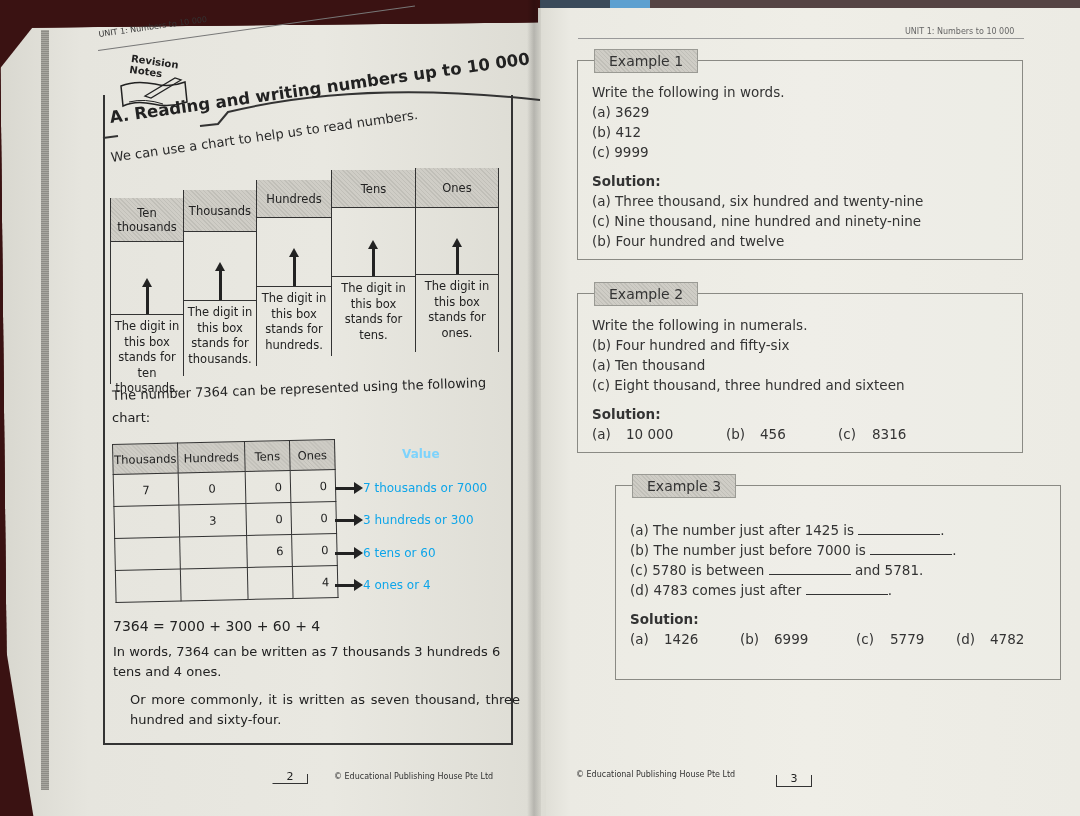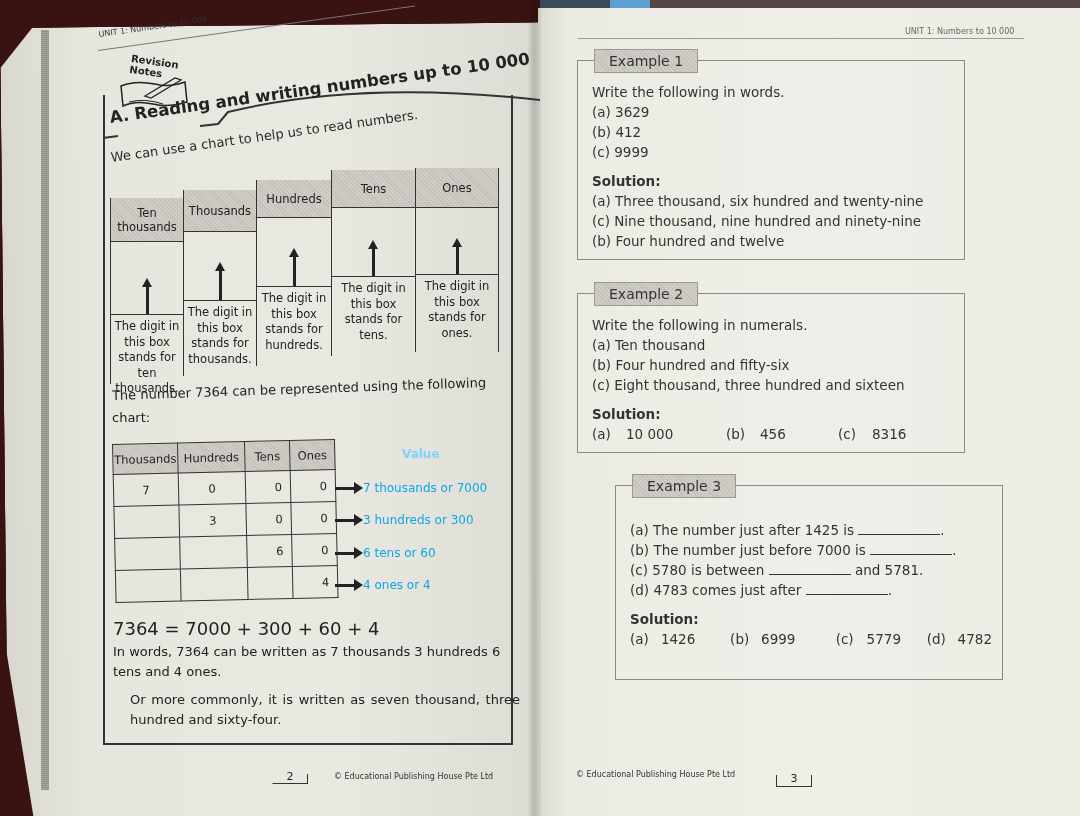--- a/index.html
+++ b/index.html
@@ -113,21 +113,21 @@
   }
   .value-arrow {
     width: 22px; height: 3px; background: #222; position: relative; margin-right: 6px;
   }
   .value-arrow::after {
     content: ""; position: absolute; right: -6px; top: -5px;
     border-top: 6.5px solid transparent; border-bottom: 6.5px solid transparent; border-left: 9px solid #222;
   }
   .value-text { font-size: 12px; color: #0ea5e9; white-space: nowrap; }
   .expansion {
-    position: absolute; left: 113px; top: 618px; font-size: 18px; color: #222;
+    position: absolute; left: 113px; top: 618px; font-size: 14px; color: #222;
   }
   .words-para {
     position: absolute; left: 113px; top: 642px; width: 390px;
     font-size: 13px; line-height: 20px; color: #222;
   }
   .common-para {
     position: absolute; left: 130px; top: 690px; width: 390px;
     font-size: 13px; line-height: 20px; color: #222; text-align: justify;
   }
   .left-footer-page {
@@ -151,21 +151,21 @@
     position: absolute; left: 540px; top: 0; width: 540px; height: 8px;
     background: linear-gradient(90deg,#3a4a5a 0 70px, #5da0d0 70px 110px, #554444 110px);
   }
   .right-header {
     position: absolute; left: 905px; top: 27px; font-size: 8px; color: #666;
   }
   .right-header-line {
     position: absolute; left: 578px; top: 38px; width: 446px; height: 1px; background: #999;
   }
   .example-box {
-    position: absolute; left: 577px; width: 388px;
+    position: absolute; left: 577px; width: 446px;
     border: 1.5px solid #8a8a84;
     background: rgba(255,255,255,0.05);
   }
   .example-label {
     position: absolute; left: 16px; top: -12px; height: 24px; padding: 0 14px;
     border: 1px solid #9a9a94; font-size: 14px; line-height: 23px; color: #333;
   }
   .ex-body {
     position: absolute; left: 14px; right: 10px;
     font-size: 13.5px; line-height: 20px; color: #333;
@@ -210,22 +210,22 @@
     <div>(a)  Three thousand, six hundred and twenty-nine</div>
     <div>(c)  Nine thousand, nine hundred and ninety-nine</div>
     <div>(b)  Four hundred and twelve</div>
   </div>
 </div>
 
 <div class="example-box" style="top:293px;height:160px;">
   <div class="example-label shade">Example 2</div>
   <div class="ex-body" style="top:21px;">
     <div>Write the following in numerals.</div>
+    <div>(b)  Four hundred and fifty-six</div>
     <div>(a)  Ten thousand</div>
-    <div>(b)  Four hundred and fifty-six</div>
     <div>(c)  Eight thousand, three hundred and sixteen</div>
     <div class="ex-solution-title">Solution:</div>
     <div class="ans-row">
       <span style="width:34px">(a)</span>
       <span style="width:100px">10 000</span>
       <span style="width:34px">(b)</span>
       <span style="width:78px">456</span>
       <span style="width:34px">(c)</span>
       <span>8316</span>
     </div>

